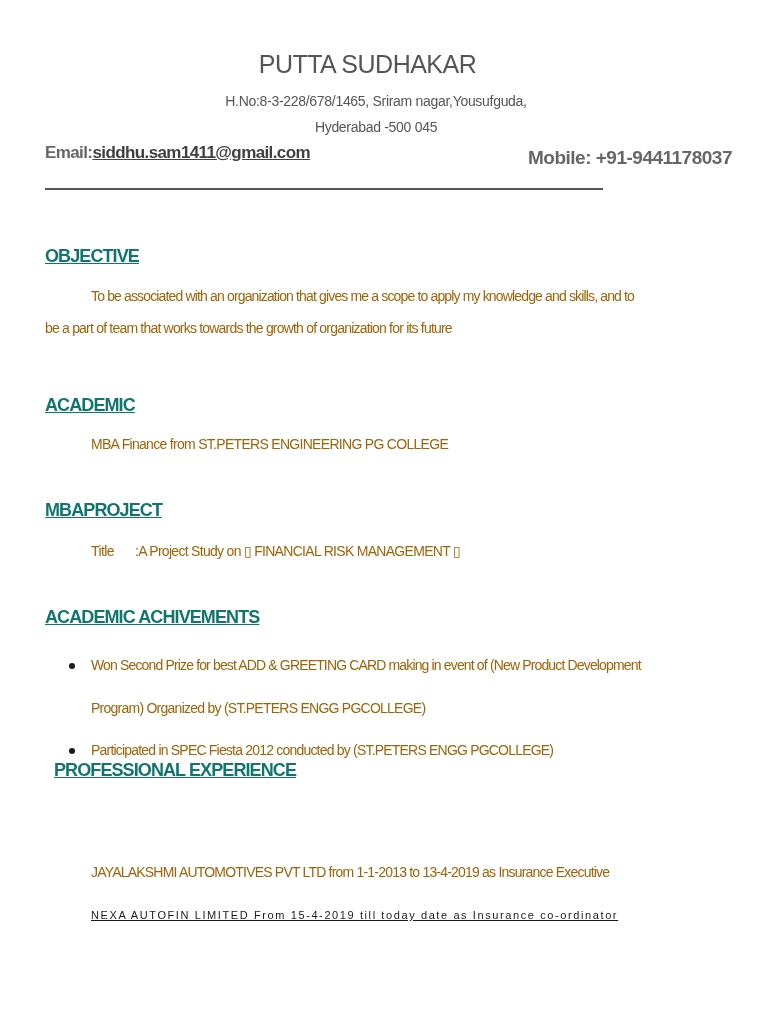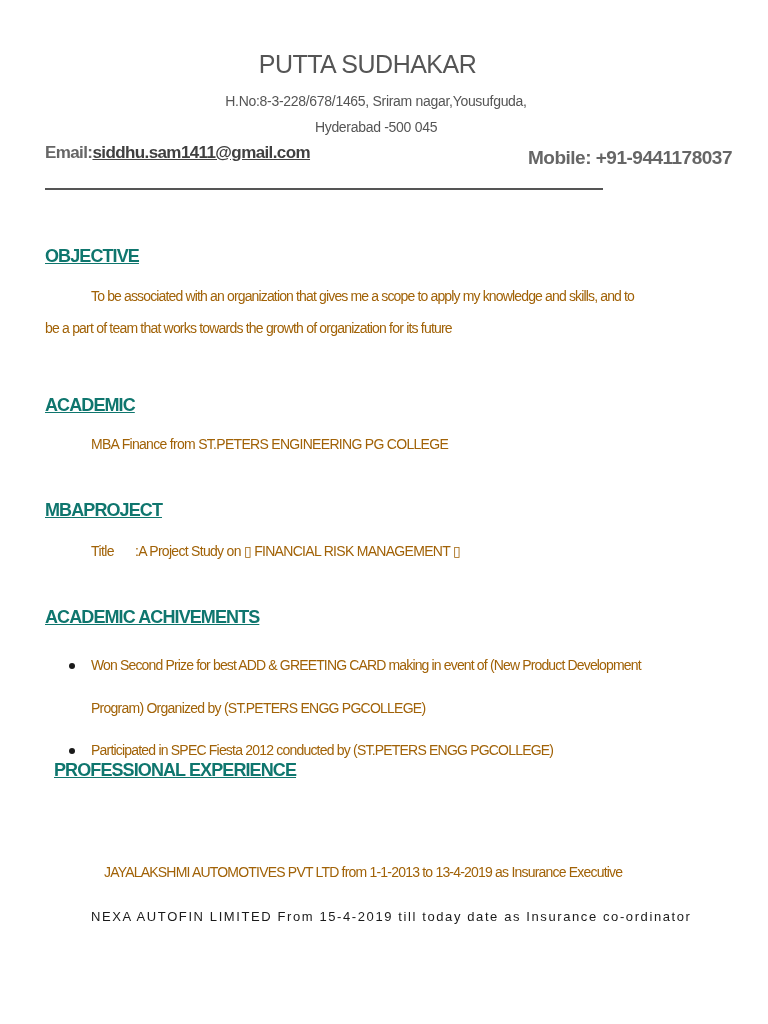--- a/index.html
+++ b/index.html
@@ -29,21 +29,21 @@
     left: 45px; top: 188px; width: 558px; height: 2px; background: #555555;
   }
   .heading {
     left: 45px; font-size: 18px; font-weight: bold; text-decoration: underline;
     letter-spacing: -0.9px; color: #0f766e;
   }
   .body-text { font-size: 14px; letter-spacing: -0.6px; color: #a16207; }
   .bullet {
     width: 6px; height: 6px; border-radius: 50%; background: #1a1a1a;
   }
-  .spaced { font-size: 13px; letter-spacing: 1.6px; color: #1a1a1a; }
+  .spaced { font-size: 11px; letter-spacing: 1.6px; color: #1a1a1a; text-decoration: underline; }
 </style>
 </head>
 <body>
 
 <div class="abs name">PUTTA SUDHAKAR</div>
 <div class="abs addr" style="top:93px;">H.No:8-3-228/678/1465, Sriram nagar,Yousufguda,</div>
 <div class="abs addr" style="top:119px;">Hyderabad -500 045</div>
 
 <div class="abs email-line">
   <span>Email:</span><a class="email-link">siddhu.sam1411@gmail.com</a>
@@ -63,14 +63,14 @@
 <div class="abs body-text" style="left:135px; top:543px; letter-spacing:-0.7px;">:A Project Study on ▯ FINANCIAL  RISK MANAGEMENT ▯</div>
 
 <div class="abs heading" style="top:607px;">ACADEMIC ACHIVEMENTS</div>
 <div class="abs bullet" style="left:69px; top:663px;"></div>
 <div class="abs body-text" style="left:91px; top:657px; letter-spacing:-0.85px;">Won Second Prize for best ADD &amp; GREETING CARD making in event of (New Product Development</div>
 <div class="abs body-text" style="left:91px; top:700px; letter-spacing:-0.75px;">Program) Organized by (ST.PETERS ENGG PGCOLLEGE)</div>
 <div class="abs bullet" style="left:69px; top:748px;"></div>
 <div class="abs body-text" style="left:91px; top:742px; letter-spacing:-0.8px;">Participated in SPEC Fiesta 2012 conducted by (ST.PETERS ENGG PGCOLLEGE)</div>
 
 <div class="abs heading" style="top:760px;padding-left:9px;">PROFESSIONAL EXPERIENCE</div>
-<div class="abs body-text" style="left:104px; top:864px; letter-spacing:-0.8px;">JAYALAKSHMI AUTOMOTIVES PVT LTD from 1-1-2013 to 13-4-2019 as Insurance Executive</div>
+<div class="abs body-text" style="left:91px; top:864px; letter-spacing:-0.8px;">JAYALAKSHMI AUTOMOTIVES PVT LTD from 1-1-2013 to 13-4-2019 as Insurance Executive</div>
 <div class="abs spaced" style="left:91px; top:909px;">NEXA AUTOFIN LIMITED  From 15-4-2019  till today date as Insurance co-ordinator</div>
 
 </body></html>

